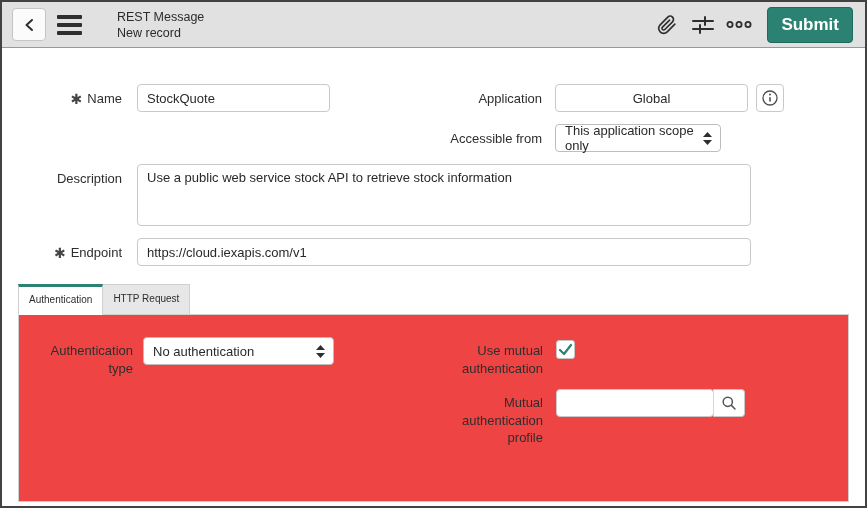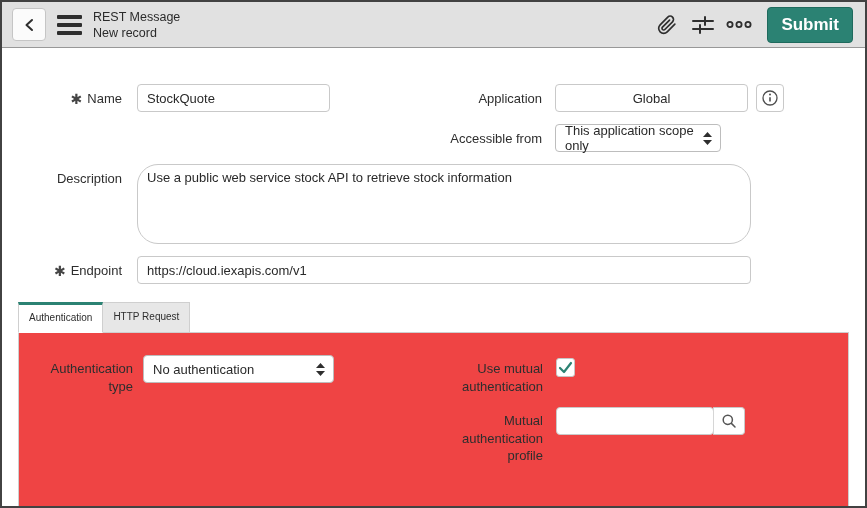--- a/index.html
+++ b/index.html
@@ -17,21 +17,21 @@
     display:flex; align-items:center; padding:0 12px 0 10px;
   }
   .back-btn {
     width:34px; height:33px; background:#fbfbfb; border:1px solid #c5c5c5;
     border-radius:4px; display:flex; align-items:center; justify-content:center;
     cursor:pointer;
   }
   .menu-btn { margin-left:11px; display:flex; flex-direction:column; gap:4px; cursor:pointer; }
   .menu-btn span { width:25px; height:4px; background:#2e2e2e; border-radius:1px; }
   .title-block { margin-left:11px; line-height:1.28; }
-  .title-block .t1, .title-block .t2 { font-size:12.5px; color:#2b2b2b; }
+  .title-block .t1, .title-block .t2 { font-size:12.5px; color:#2b2b2b;margin-left:24px; }
   .header-right { margin-left:auto; display:flex; align-items:center; }
   .hicon { display:flex; align-items:center; justify-content:center; width:28px; height:28px; cursor:pointer; }
   .hicon + .hicon { margin-left:8px; }
   .btn-primary {
     background:#2b8273; color:#ffffff; border:1px solid #1f6a5d; border-radius:4px;
     font-size:17px; font-weight:bold; padding:7px 13px; cursor:pointer;
     font-family:"Liberation Sans","DejaVu Sans",sans-serif;
   }
   .header-right .btn-primary { margin-left:14px; }
   
@@ -41,21 +41,21 @@
     font-size:13px; color:#2e2e2e; padding-top:7px; line-height:1.2;
     display:flex; justify-content:flex-end; align-items:baseline; gap:5px;
   }
   .lbl-name { width:104px; margin-right:15px; }
   .req { font-size:14px; color:#454545; line-height:1; position:relative; top:1px; }
   input[type=text], textarea {
     border:1px solid #c9c9c9; border-radius:4px; font-size:13px; color:#292929;
     font-family:"Liberation Sans","DejaVu Sans",sans-serif;
     padding:5px 9px; height:28px; outline:none; background:#ffffff;
   }
-  textarea { height:80px; resize:none; line-height:1.3;border-radius:21px; }
+  textarea { height:62px; resize:none; line-height:1.3; }
   .inp-name { width:193px; }
   .lbl-app { width:160px; margin-left:52px; margin-right:13px; }
   .inp-readonly { width:193px; background:#e0e0e0; color:#2e2e2e;text-align:center; }
   .info-btn {
     width:28px; height:28px; margin-left:8px; background:#ffffff;
     border:1px solid #c9c9c9; border-radius:4px;
     display:flex; align-items:center; justify-content:center; cursor:pointer;
   }
   .lbl-acc { width:160px; margin-left:364px; margin-right:13px; }
   .selectbox {

